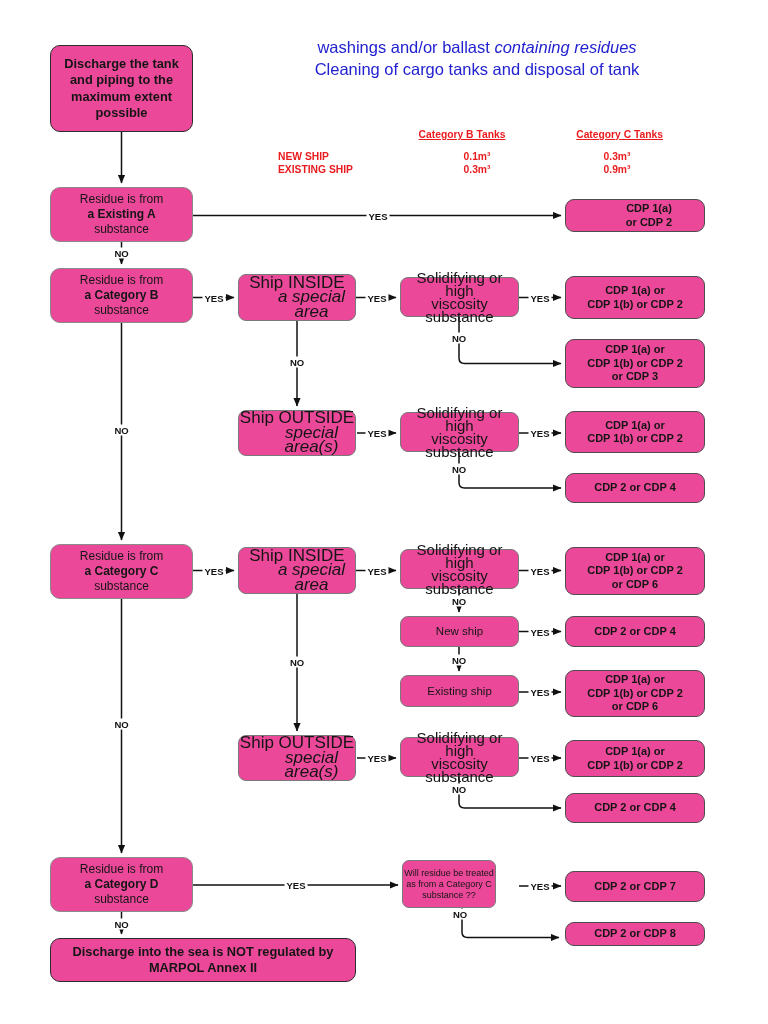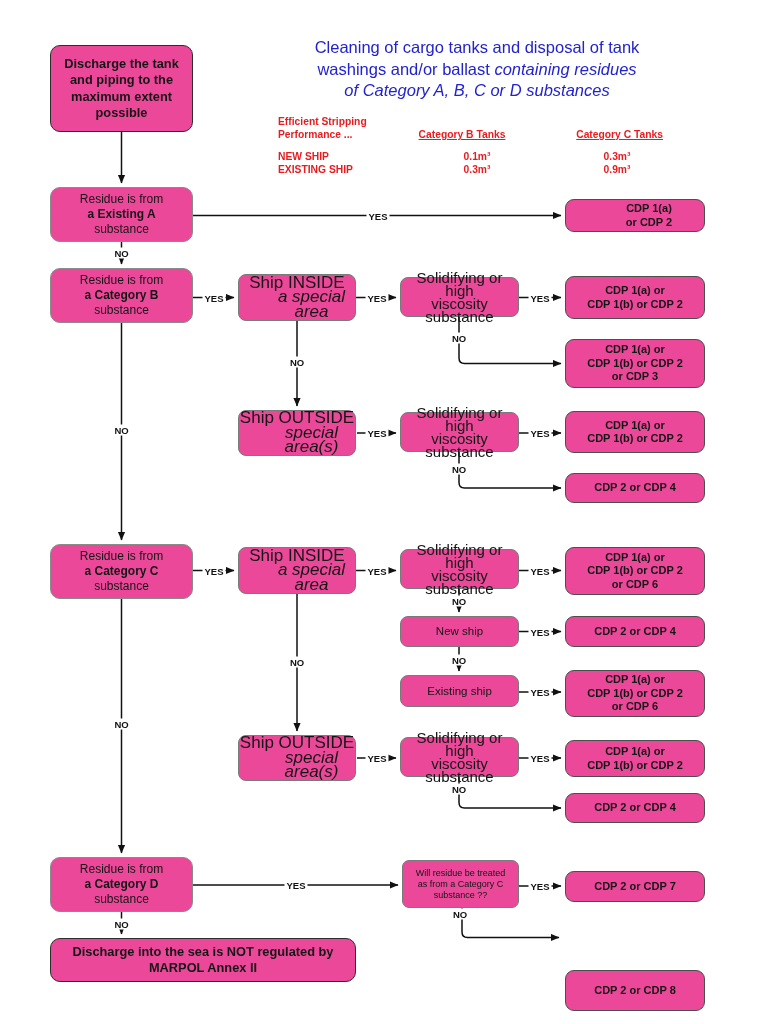--- a/index.html
+++ b/index.html
@@ -72,29 +72,24 @@
       <line x1="519" y1="758" x2="561" y2="758" marker-end="url(#ah)"></line>
       <path d="M459,777 L459,802.5 Q459,808 464.5,808 L561,808" marker-end="url(#ah)"></path>
 
       <line x1="193" y1="885" x2="398" y2="885" marker-end="url(#ah)"></line>
       <line x1="519" y1="886" x2="561" y2="886" marker-end="url(#ah)"></line>
       <path d="M462,908 L462,932 Q462,937.5 467.5,937.5 L559,937.5" marker-end="url(#ah)"></path>
     </g>
   </svg>
 
   <div class="title">
+    <div><span>washings and/or ballast </span><span class="italic">containing residues</span></div>
     <div>Cleaning of cargo tanks and disposal of tank</div>
-    <div><span>washings and/or ballast </span><span class="italic">containing residues</span></div>
-    <div class="italic">of Category A, B, C or D substances</div>
-  </div>
-
-  <div class="red" style="left:278px;top:116px;width:130px;">
-    <span>Efficient Stripping</span><br>
-    <span>Performance ...</span>
-  </div>
+  </div>
+
   <div class="red center" style="left:400px;top:129px;width:124px;">
     <span class="u">Category B Tanks</span>
   </div>
   <div class="red center" style="left:539px;top:129px;width:124px;text-align:right;">
     <span class="u">Category C Tanks</span>
   </div>
   <div class="red" style="left:278px;top:151px;width:130px;">NEW SHIP</div>
   <div class="red center" style="left:415px;top:151px;width:124px;">0.1m³</div>
   <div class="red center" style="left:555px;top:151px;width:124px;">0.3m³</div>
   <div class="red" style="left:278px;top:163.5px;width:130px;">EXISTING SHIP</div>
@@ -164,21 +159,21 @@
   <div class="box cond single" style="left:400px;top:616px;width:119px;height:31px;">
     <span>New ship</span>
   </div>
   <div class="box cond single" style="left:400px;top:675px;width:119px;height:32px;">
     <span>Existing ship</span>
   </div>
   <div class="box cond" style="left:400px;top:737px;width:119px;height:40px;">
     <span>Solidifying or high</span>
       <span>viscosity substance</span>
   </div>
-  <div class="box qd" style="left:402px;top:860px;width:117px;height:48px;">
+  <div class="box qd" style="left:402px;top:860px;width:94px;height:48px;">
     <span>Will residue be treated</span>
       <span>as from a Category C</span>
       <span>substance ??</span>
   </div>
 
   <div class="box cdp" style="left:565px;top:199px;width:140px;height:33px;padding-left:28px;">
     <span>CDP 1(a)</span>
       <span>or CDP 2</span>
   </div>
   <div class="box cdp" style="left:565px;top:276px;width:140px;height:43px;">
@@ -213,21 +208,21 @@
   <div class="box cdp" style="left:565px;top:740px;width:140px;height:37px;">
     <span>CDP 1(a) or</span>
       <span>CDP 1(b) or CDP 2</span>
   </div>
   <div class="box cdp" style="left:565px;top:793px;width:140px;height:30px;">
     <span>CDP 2 or CDP 4</span>
   </div>
   <div class="box cdp" style="left:565px;top:871px;width:140px;height:31px;">
     <span>CDP 2 or CDP 7</span>
   </div>
-  <div class="box cdp" style="left:565px;top:922px;width:140px;height:41px;margin-top:48px;">
+  <div class="box cdp" style="left:565px;top:922px;width:140px;height:24px;">
     <span>CDP 2 or CDP 8</span>
   </div>
 
   <span class="lbl" style="left:378px;top:215.5px;">YES</span>
   <span class="lbl" style="left:214px;top:297.5px;">YES</span>
   <span class="lbl" style="left:377px;top:297.5px;">YES</span>
   <span class="lbl" style="left:540px;top:297.5px;">YES</span>
   <span class="lbl" style="left:377px;top:433px;">YES</span>
   <span class="lbl" style="left:540px;top:433px;">YES</span>
   <span class="lbl" style="left:214px;top:570.5px;">YES</span>

